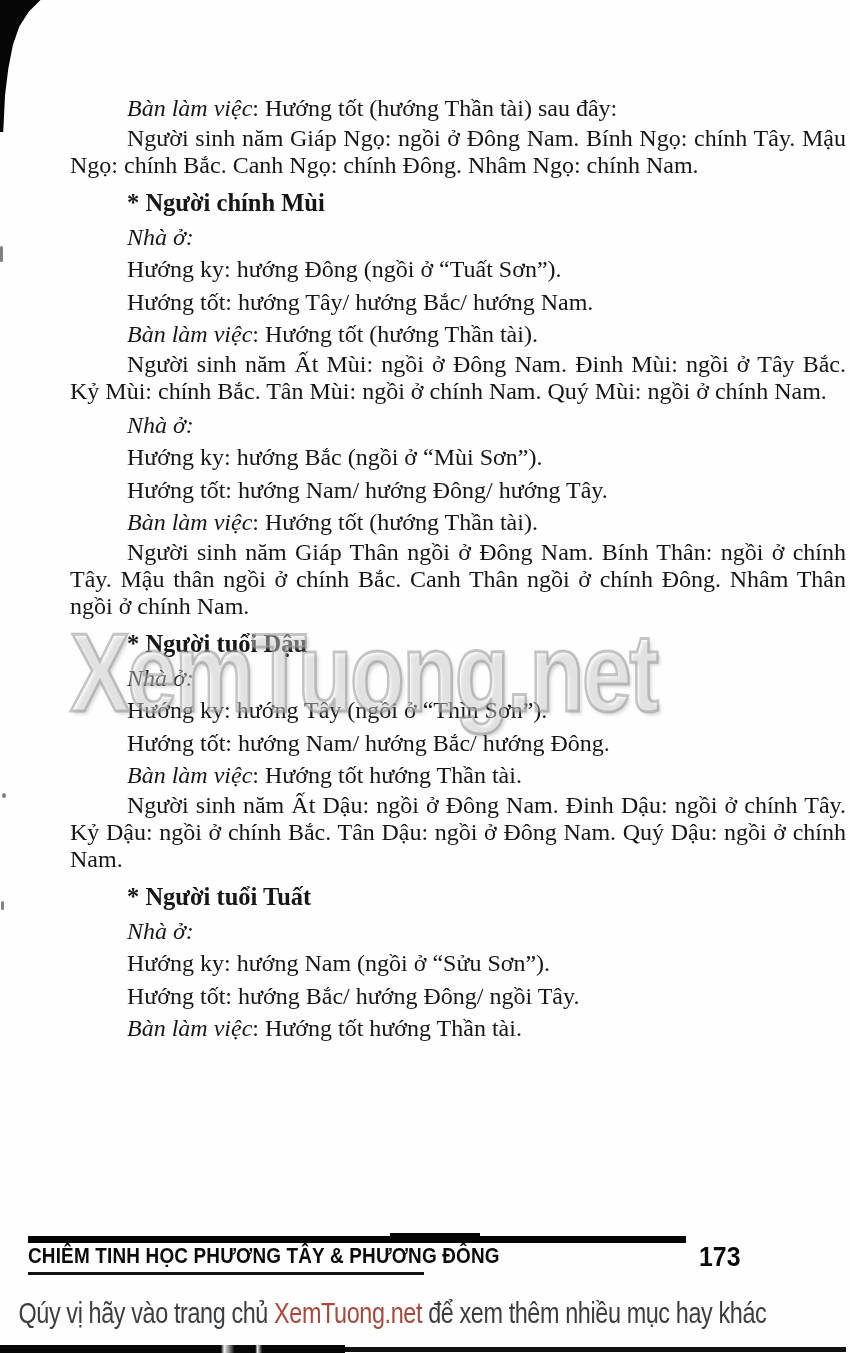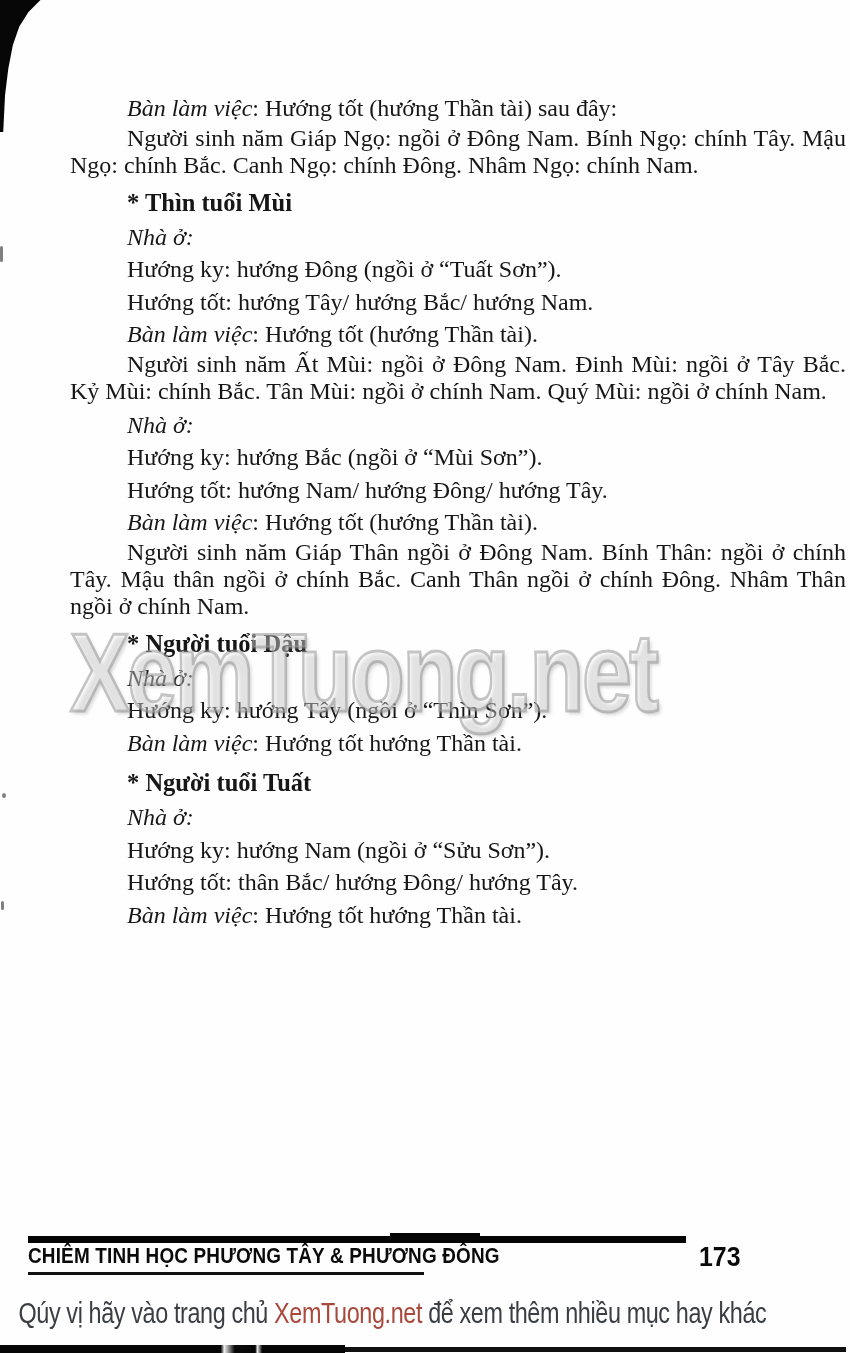--- a/index.html
+++ b/index.html
@@ -82,48 +82,50 @@
   <div class="edge-mark m1"></div>
   <div class="edge-mark m2"></div>
   <div class="edge-mark m3"></div>
 
   <div class="content">
 
     <div class="field"><span class="italic">Bàn làm việc</span><span>: Hướng tốt (hướng Thần tài) sau đây:</span></div>
     <p class="para">Người sinh năm Giáp Ngọ: ngồi ở Đông Nam. Bính Ngọ: chính Tây. Mậu Ngọ: chính Bắc. Canh Ngọ: chính Đông. Nhâm Ngọ: chính Nam.</p>
 
     <div class="section">
-      <div class="heading">* Thìn tuổi Mùi</div>
+      <div class="heading">* Người chính Mùi</div>
       <div class="field italic">Nhà ở:</div>
       <div class="field">Hướng ky: hướng Đông (ngồi ở “Tuất Sơn”).</div>
       <div class="field">Hướng tốt: hướng Tây/ hướng Bắc/ hướng Nam.</div>
       <div class="field"><span class="italic">Bàn làm việc</span><span>: Hướng tốt (hướng Thần tài).</span></div>
       <p class="para">Người sinh năm Ất Mùi: ngồi ở Đông Nam. Đinh Mùi: ngồi ở Tây Bắc. Kỷ Mùi: chính Bắc. Tân Mùi: ngồi ở chính Nam. Quý Mùi: ngồi ở chính Nam.</p>
     </div>
 
     <div class="section">
       <div class="field italic">Nhà ở:</div>
       <div class="field">Hướng ky: hướng Bắc (ngồi ở “Mùi Sơn”).</div>
       <div class="field">Hướng tốt: hướng Nam/ hướng Đông/ hướng Tây.</div>
       <div class="field"><span class="italic">Bàn làm việc</span><span>: Hướng tốt (hướng Thần tài).</span></div>
       <p class="para">Người sinh năm Giáp Thân ngồi ở Đông Nam. Bính Thân: ngồi ở chính Tây. Mậu thân ngồi ở chính Bắc. Canh Thân ngồi ở chính Đông. Nhâm Thân ngồi ở chính Nam.</p>
     </div>
 
     <div class="section">
       <div class="heading">* Người tuổi Dậu</div>
       <div class="field italic">Nhà ở:</div>
       <div class="field">Hướng ky: hướng Tây (ngồi ở “Thìn Sơn”).</div>
+      <div class="field">Hướng tốt: hướng Nam/ hướng Bắc/ hướng Đông.</div>
       <div class="field"><span class="italic">Bàn làm việc</span><span>: Hướng tốt hướng Thần tài.</span></div>
+      <p class="para">Người sinh năm Ất Dậu: ngồi ở Đông Nam. Đinh Dậu: ngồi ở chính Tây. Kỷ Dậu: ngồi ở chính Bắc. Tân Dậu: ngồi ở Đông Nam. Quý Dậu: ngồi ở chính Nam.</p>
     </div>
 
     <div class="section">
       <div class="heading">* Người tuổi Tuất</div>
       <div class="field italic">Nhà ở:</div>
       <div class="field">Hướng ky: hướng Nam (ngồi ở “Sửu Sơn”).</div>
-      <div class="field">Hướng tốt: thân Bắc/ hướng Đông/ hướng Tây.</div>
+      <div class="field">Hướng tốt: hướng Bắc/ hướng Đông/ ngồi Tây.</div>
       <div class="field"><span class="italic">Bàn làm việc</span><span>: Hướng tốt hướng Thần tài.</span></div>
     </div>
 
   </div>
 
   <div class="watermark">XemTuong.net</div>
 
   <div class="rule-thick"></div>
   <div class="footer-title">CHIÊM TINH HỌC PHƯƠNG TÂY &amp; PHƯƠNG ĐÔNG</div>
   <div class="rule-thin"></div>

